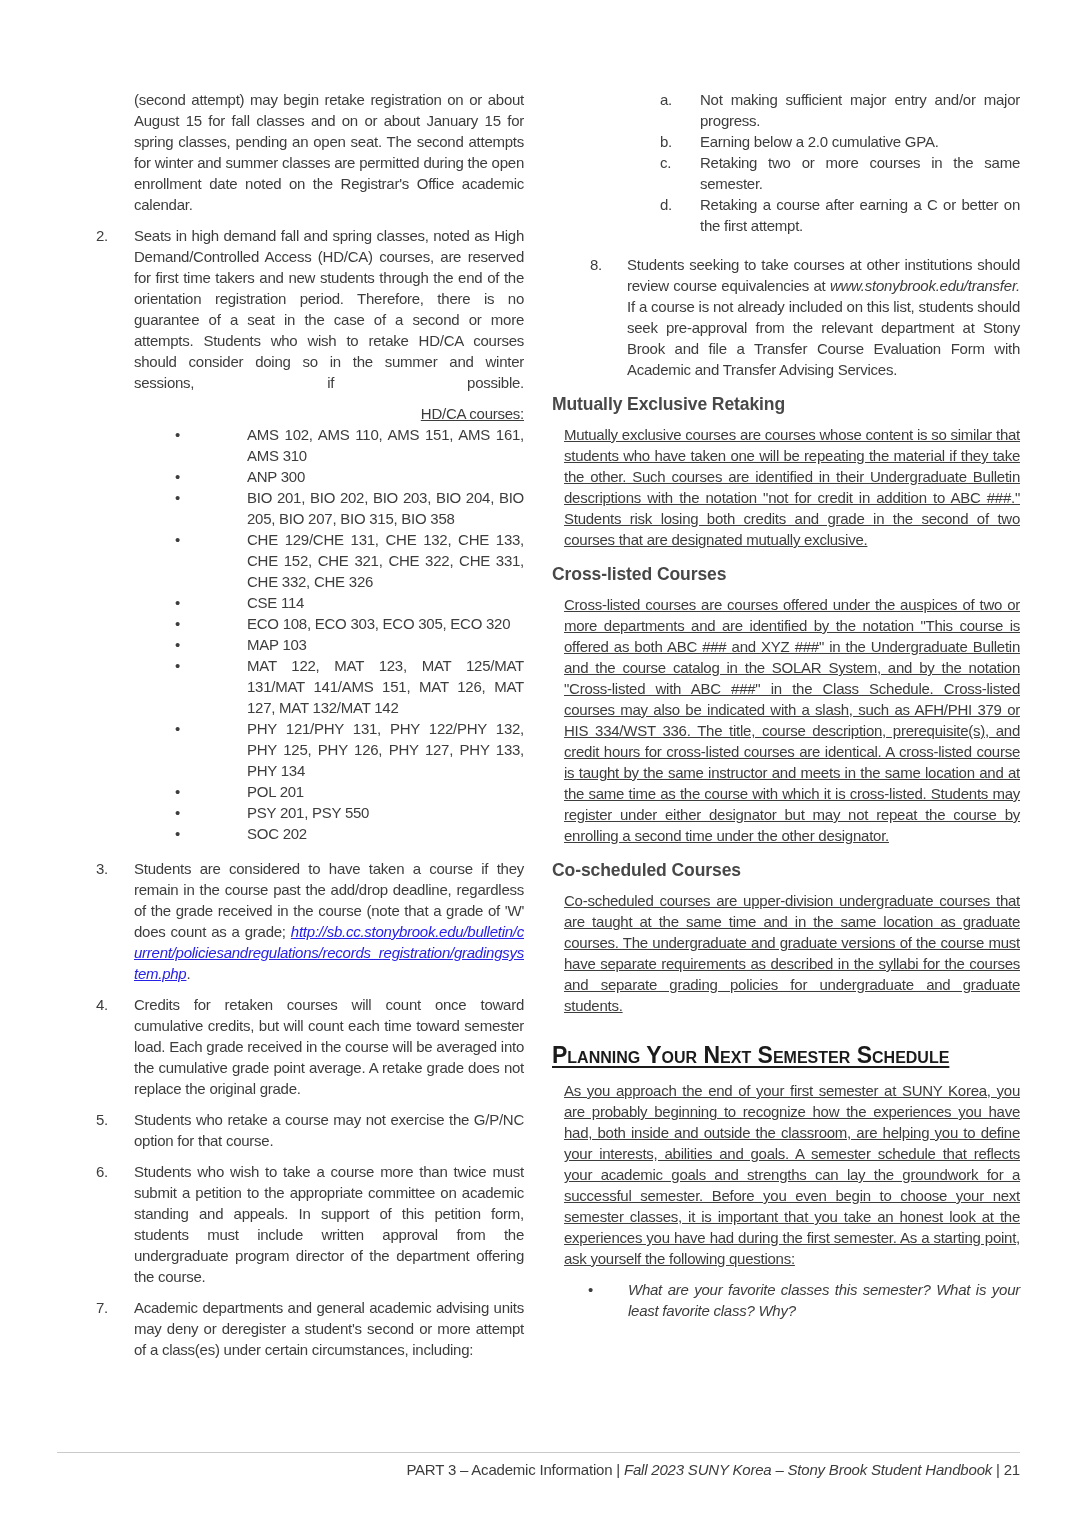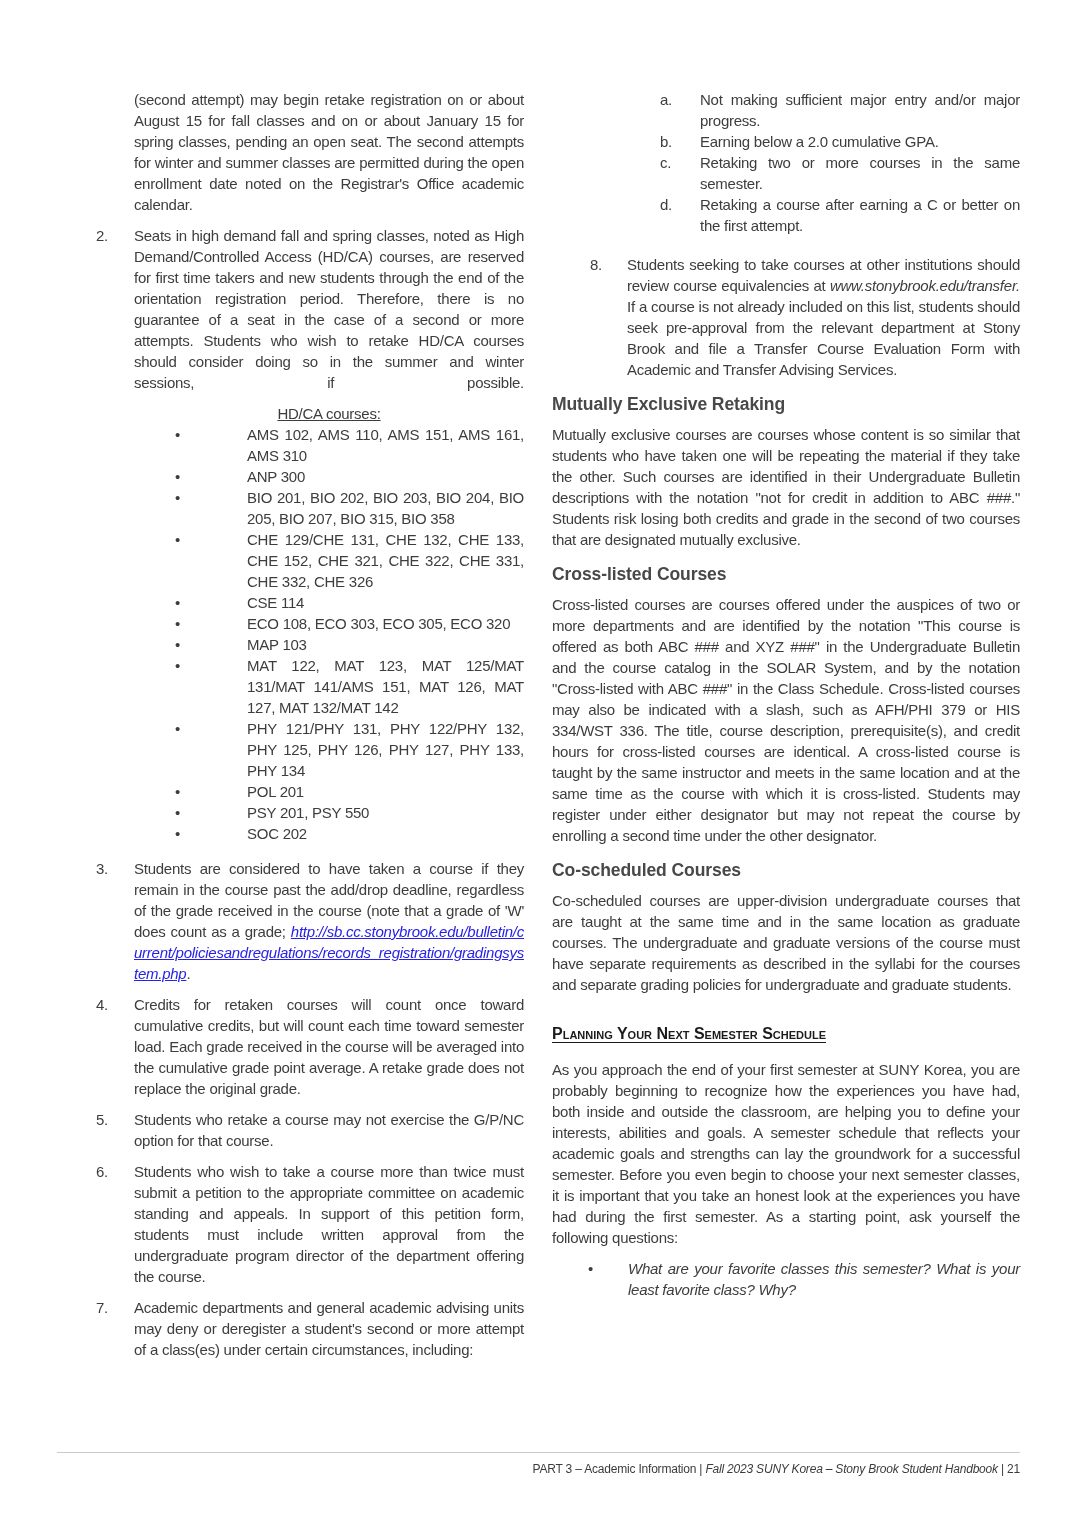--- a/index.html
+++ b/index.html
@@ -29,21 +29,21 @@
   .hang { margin-left: 38px; }
 
   .num-item { display: flex; margin-bottom: 10px; }
   .num-item .num { flex: 0 0 38px; }
   .num-item .txt { flex: 1; text-align: justify; }
   .justify-last .txt { text-align-last: justify; }
 
   .hdca-head {
     margin: 0 0 0 38px;
     text-decoration: underline;
-    text-align: center;
+    text-align: right;
   }
   .hdca-list { margin-bottom: 14px; }
   .b-item { display: flex; }
   .b-item .bchar { flex: 0 0 37px; margin-left: 79px; }
   .b-item .btxt  { flex: 1; text-align: justify; margin-left: 35px; }
 
   .link {
     color: #2721e8;
     font-style: italic;
     text-decoration: underline;
@@ -61,27 +61,27 @@
   .n8 .num { flex: 0 0 37px; margin-left: 38px; }
   .n8 .txt { flex: 1; text-align: justify; }
 
   .sec-head {
     font-weight: bold;
     color: #484848;
     margin: 14px 0 9px 0;
     letter-spacing: -0.1px;
     text-align: left;
   }
-  .sec-body { margin: 0 0 6px 0; text-align: justify; }
+  .sec-body { margin: 0 0 6px 12px; text-align: justify; text-decoration: underline; }
 
   .main-head {
     font-weight: bold;
     color: #1b1b1b;
     font-variant: small-caps;
-    font-size: 16px;
+    font-size: 23px;
     line-height: 26px;
     text-decoration: underline;
     text-underline-offset: 3px;
     margin: 26px 0 12px 0;
     letter-spacing: 0;
     text-align: left;
   }
 
   .q-item { display: flex; margin-top: 10px; }
   .q-item .bchar { flex: 0 0 40px; margin-left: 36px; }
@@ -94,21 +94,21 @@
     top: 1452px;
     border-top: 1px solid #cacaca;
     height: 0;
   }
   .footer {
     position: absolute;
     top: 1459px;
     right: 55px;
     white-space: nowrap;
     color: #3c3c3c;
-    font-size: 12px;
+    font-size: 15px;
     letter-spacing: -0.2px;
   }
 </style>
 </head>
 <body>
 
 <div class="page">
   <div class="columns">
 
     <div class="col-left">

